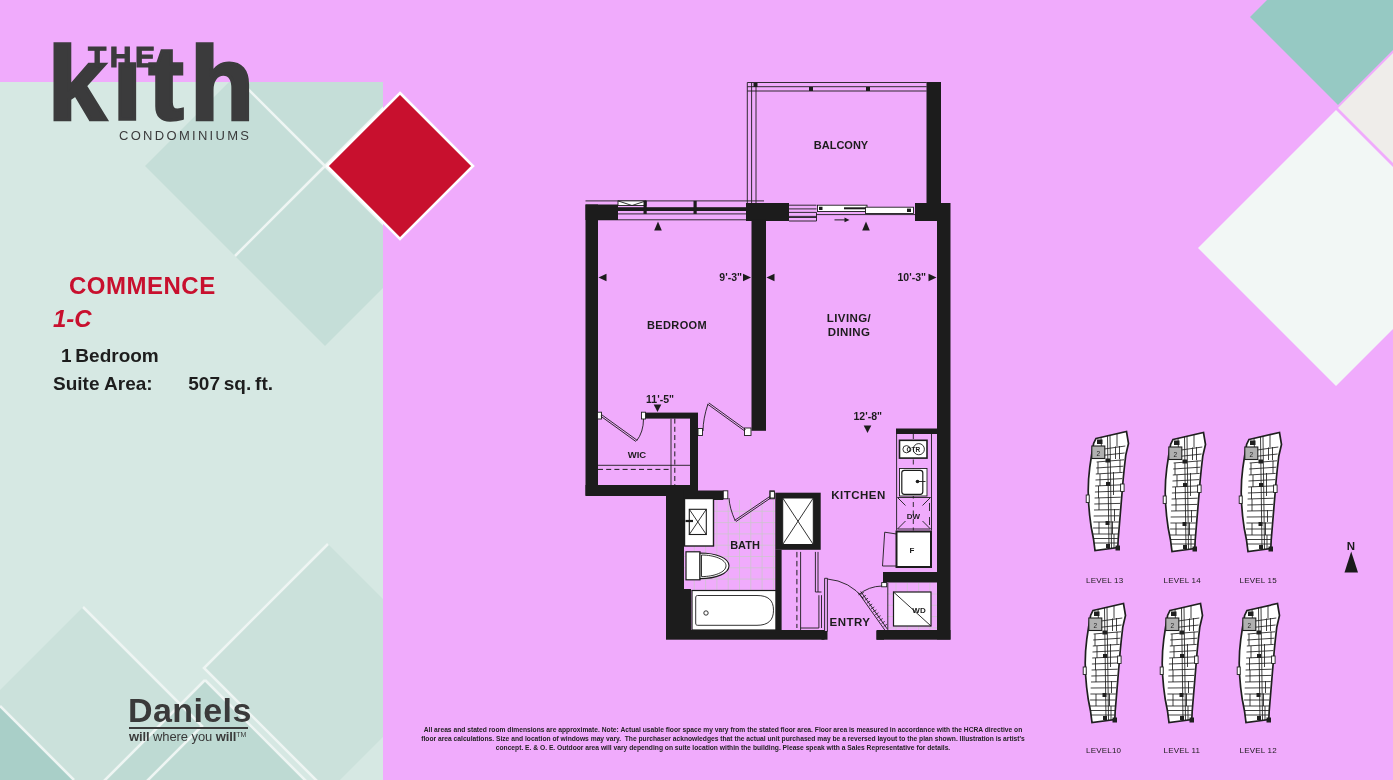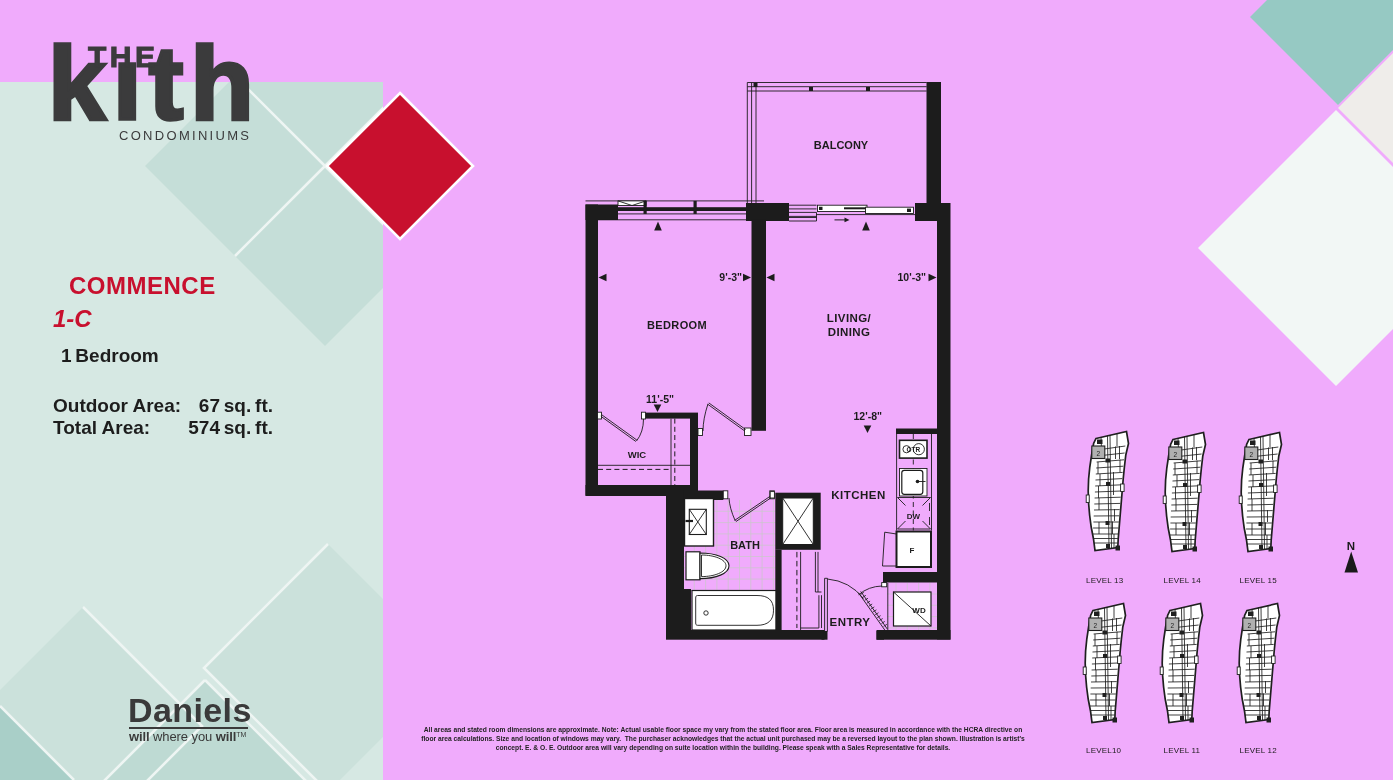--- a/index.html
+++ b/index.html
@@ -55,24 +55,23 @@
 <div class="abs" style="left:88px;top:40px;font-size:30px;font-weight:bold;color:#3b3b3c;letter-spacing:3.5px;-webkit-text-stroke:1px #3b3b3c;white-space:nowrap;">THE</div>
 
 <div class="abs" style="left:119px;top:128px;font-size:13px;font-weight:normal;color:#3b3b3c;letter-spacing:2.3px;white-space:nowrap;">CONDOMINIUMS</div>
 
 <div class="abs" style="left:69px;top:272px;font-size:24px;font-weight:bold;color:#c8102e;letter-spacing:0.5px;">COMMENCE</div>
 
 <div class="abs" style="left:53px;top:305px;font-size:24px;font-weight:bold;color:#c8102e;font-style:italic;">1-C</div>
 
 <div class="abs" style="left:53px;top:345px;font-size:19px;font-weight:bold;color:#1d1d1d;margin-left:8px;">1 Bedroom</div>
 
-
-<div class="abs" style="left:53px;top:395px;width:220px;font-size:19px;font-weight:bold;color:#1d1d1d;">Outdoor Area:<span style="float:right;">67 sq. ft.</span></div>
-
-<div class="abs" style="left:53px;top:417px;width:220px;font-size:19px;font-weight:bold;color:#1d1d1d;">Total Area:<span style="float:right;">574 sq. ft.</span></div>
+<div class="abs" style="left:53px;top:373px;width:220px;font-size:19px;font-weight:bold;color:#1d1d1d;">Suite Area:<span style="float:right;">507 sq. ft.</span></div>
+
+
 
 <div class="abs" style="left:128px;top:691px;width:130px;height:60px;">
 
   <div class="abs" style="left:0;top:0;font-size:34px;font-weight:bold;color:#3a3a3a;letter-spacing:0.4px;white-space:nowrap;">Daniels</div>
 
   <div class="abs" style="left:1px;top:36px;width:119px;height:1.8px;background:#3a3a3a;"></div>
 
   <div class="abs" style="left:1px;top:38px;font-size:13px;color:#3a3a3a;letter-spacing:-0.1px;white-space:nowrap;"><b>will</b> where you <b>will</b><span style="font-size:7px;vertical-align:4px;">TM</span></div>
 </div>
 

